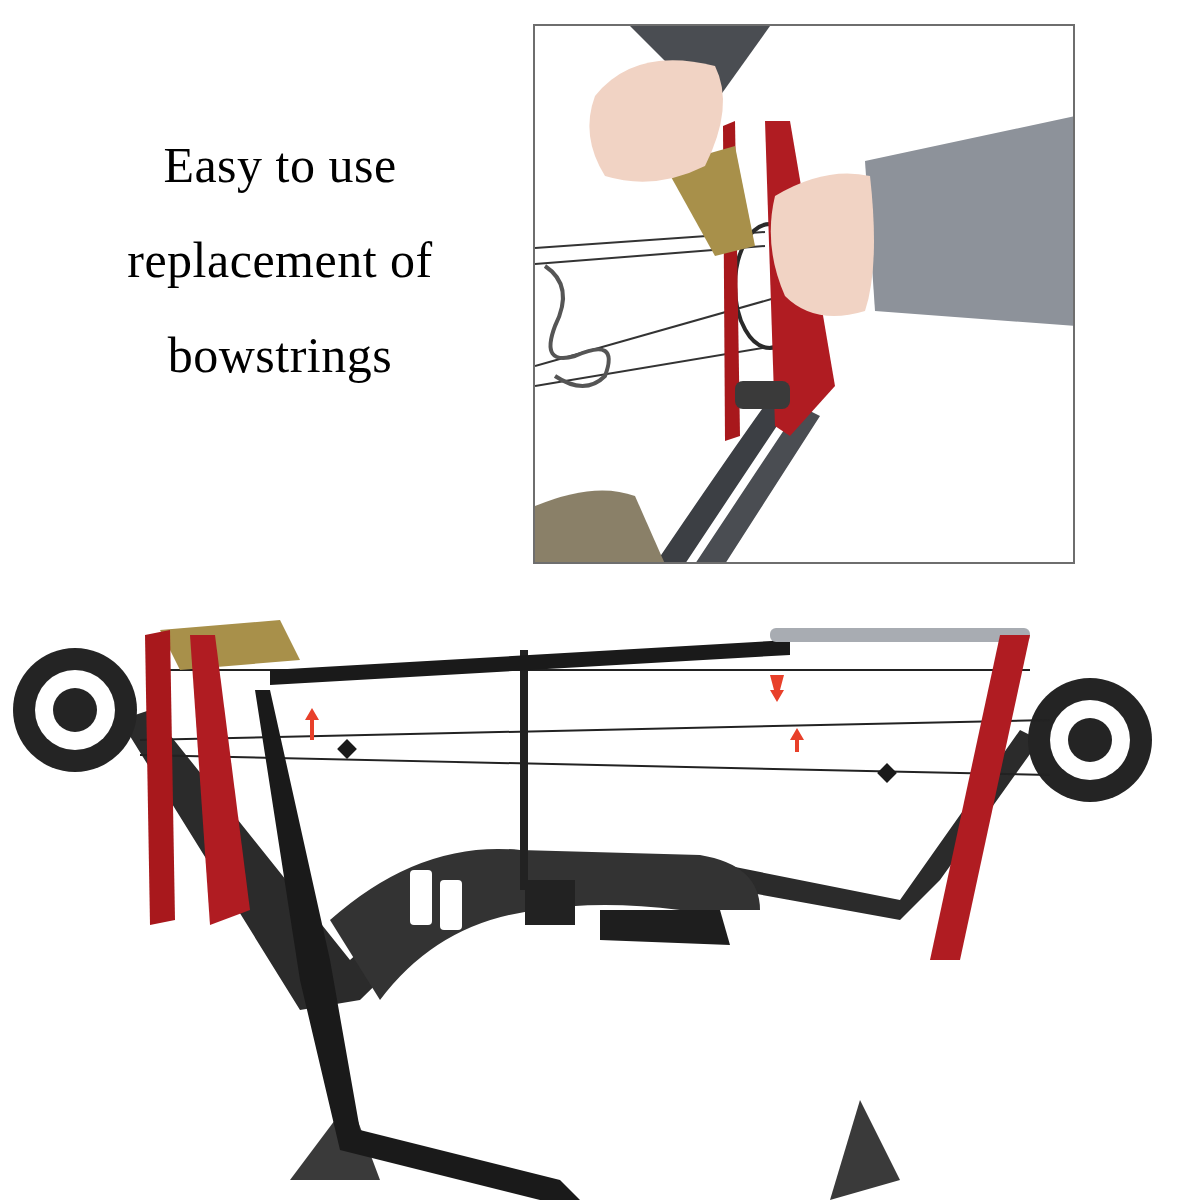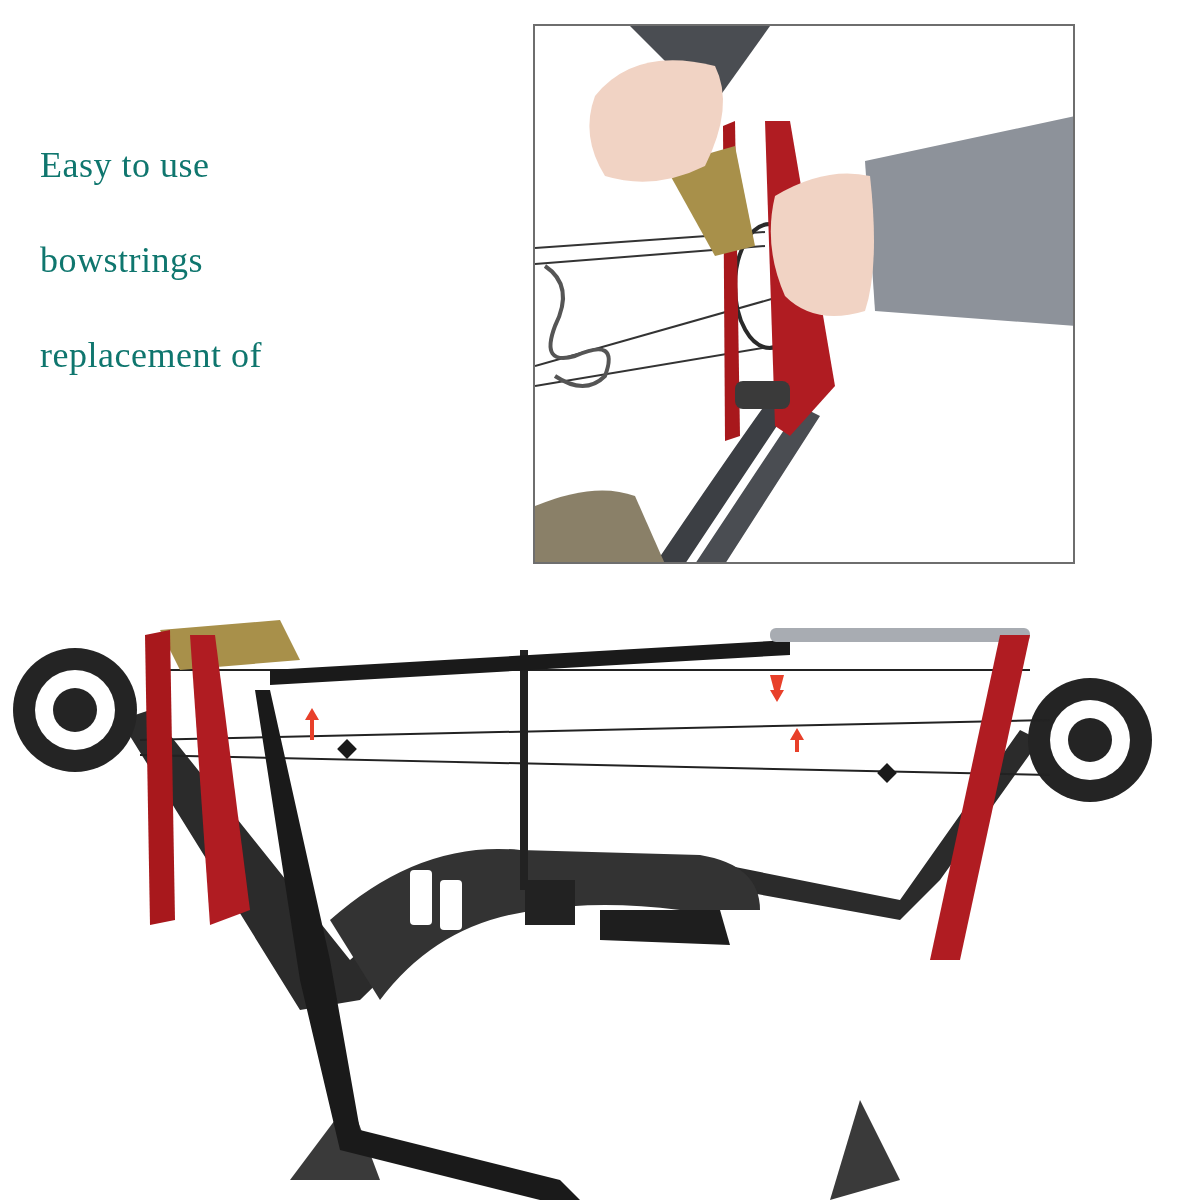--- a/index.html
+++ b/index.html
@@ -1,29 +1,29 @@
 <!DOCTYPE html>
 <html><head>
 <meta charset="utf-8">
 <style>
   html, body { margin:0; padding:0; background:#ffffff; }
   body { width:1200px; height:1200px; position:relative; overflow:hidden; font-family:"DejaVu Serif", "Liberation Serif", serif; }
   .text-block { position:absolute; left:40px; top:118px; width:480px; }
-  .text-line { font-family:"Liberation Serif", "DejaVu Serif", serif; font-size:36px; color:#0f766e; line-height:95px; white-space:nowrap; letter-spacing:0.5px; }
+  .text-line { font-family:"Liberation Serif", "DejaVu Serif", serif; font-size:50px; color:#000000; line-height:95px; white-space:nowrap; letter-spacing:0.5px;text-align:center; }
   .inset { position:absolute; left:533px; top:24px; width:542px; height:540px; border:2px solid #6e6e6e; background:#fff; overflow:hidden; box-sizing:border-box; }
   .main-photo { position:absolute; left:0; top:580px; width:1200px; height:620px; }
   svg { display:block; }
 </style>
 </head>
 <body>
 
 <div class="text-block">
   <div class="text-line">Easy to use</div>
+  <div class="text-line">replacement of</div>
   <div class="text-line">bowstrings</div>
-  <div class="text-line">replacement of</div>
 </div>
 
 <div class="inset">
   <svg width="540" height="538" viewBox="0 0 540 538">
 
     <path d="M95,0 L235,0 L185,70 L140,45 Z" fill="#4a4d52"></path>
     <path d="M330,135 L540,90 L540,300 L340,285 Z" fill="#8d929a"></path>
 
     <path d="M120,538 Q200,420 240,365 L262,370 Q215,440 150,538 Z" fill="#3c3f44"></path>
     <path d="M160,538 Q225,440 265,380 L285,390 Q240,460 190,538 Z" fill="#4a4d52"></path>

